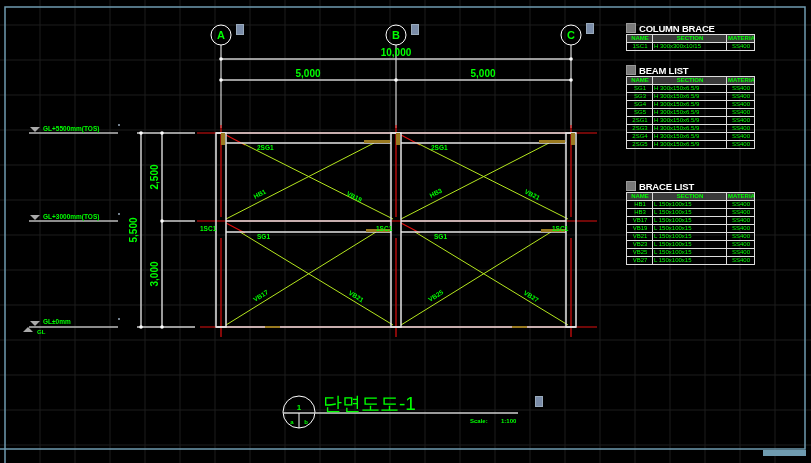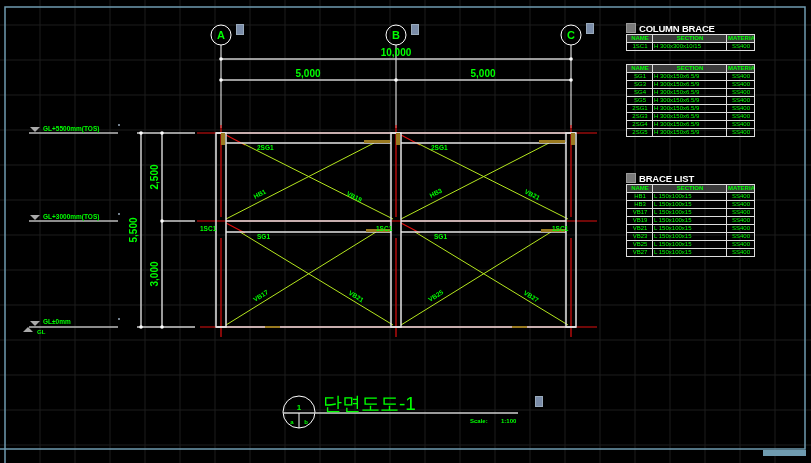--- a/index.html
+++ b/index.html
@@ -240,20 +240,24 @@
     <tr>
       <td class="c">1SC1</td>
       <td>H 300x300x10/15</td>
       <td class="c">SS400</td>
     </tr>
   </tbody>
     </table>
 </div>
 
 <div class="tbl" style="top:64px;">
+  <div class="tbl-title">
+      <span class="sq"></span>
+      <span>BEAM LIST</span>
+    </div>
   <table>
     <colgroup>
         <col class="n">
         <col class="s">
         <col class="m">
       </colgroup>
     <tbody>
         <tr>
       <th>NAME</th>
       <th>SECTION</th>
@@ -296,21 +300,21 @@
         </tr>
     <tr>
           <td class="c">2SG5</td>
           <td>H 300x150x6.5/9</td>
           <td class="c">SS400</td>
         </tr>
   </tbody>
     </table>
 </div>
 
-<div class="tbl" style="top:172px;">
+<div class="tbl" style="top:180px;">
   <div class="tbl-title">
       <span class="sq"></span>
       <span>BRACE LIST</span>
     </div>
   <table>
     <colgroup>
         <col class="n">
         <col class="s">
         <col class="m">
       </colgroup>

